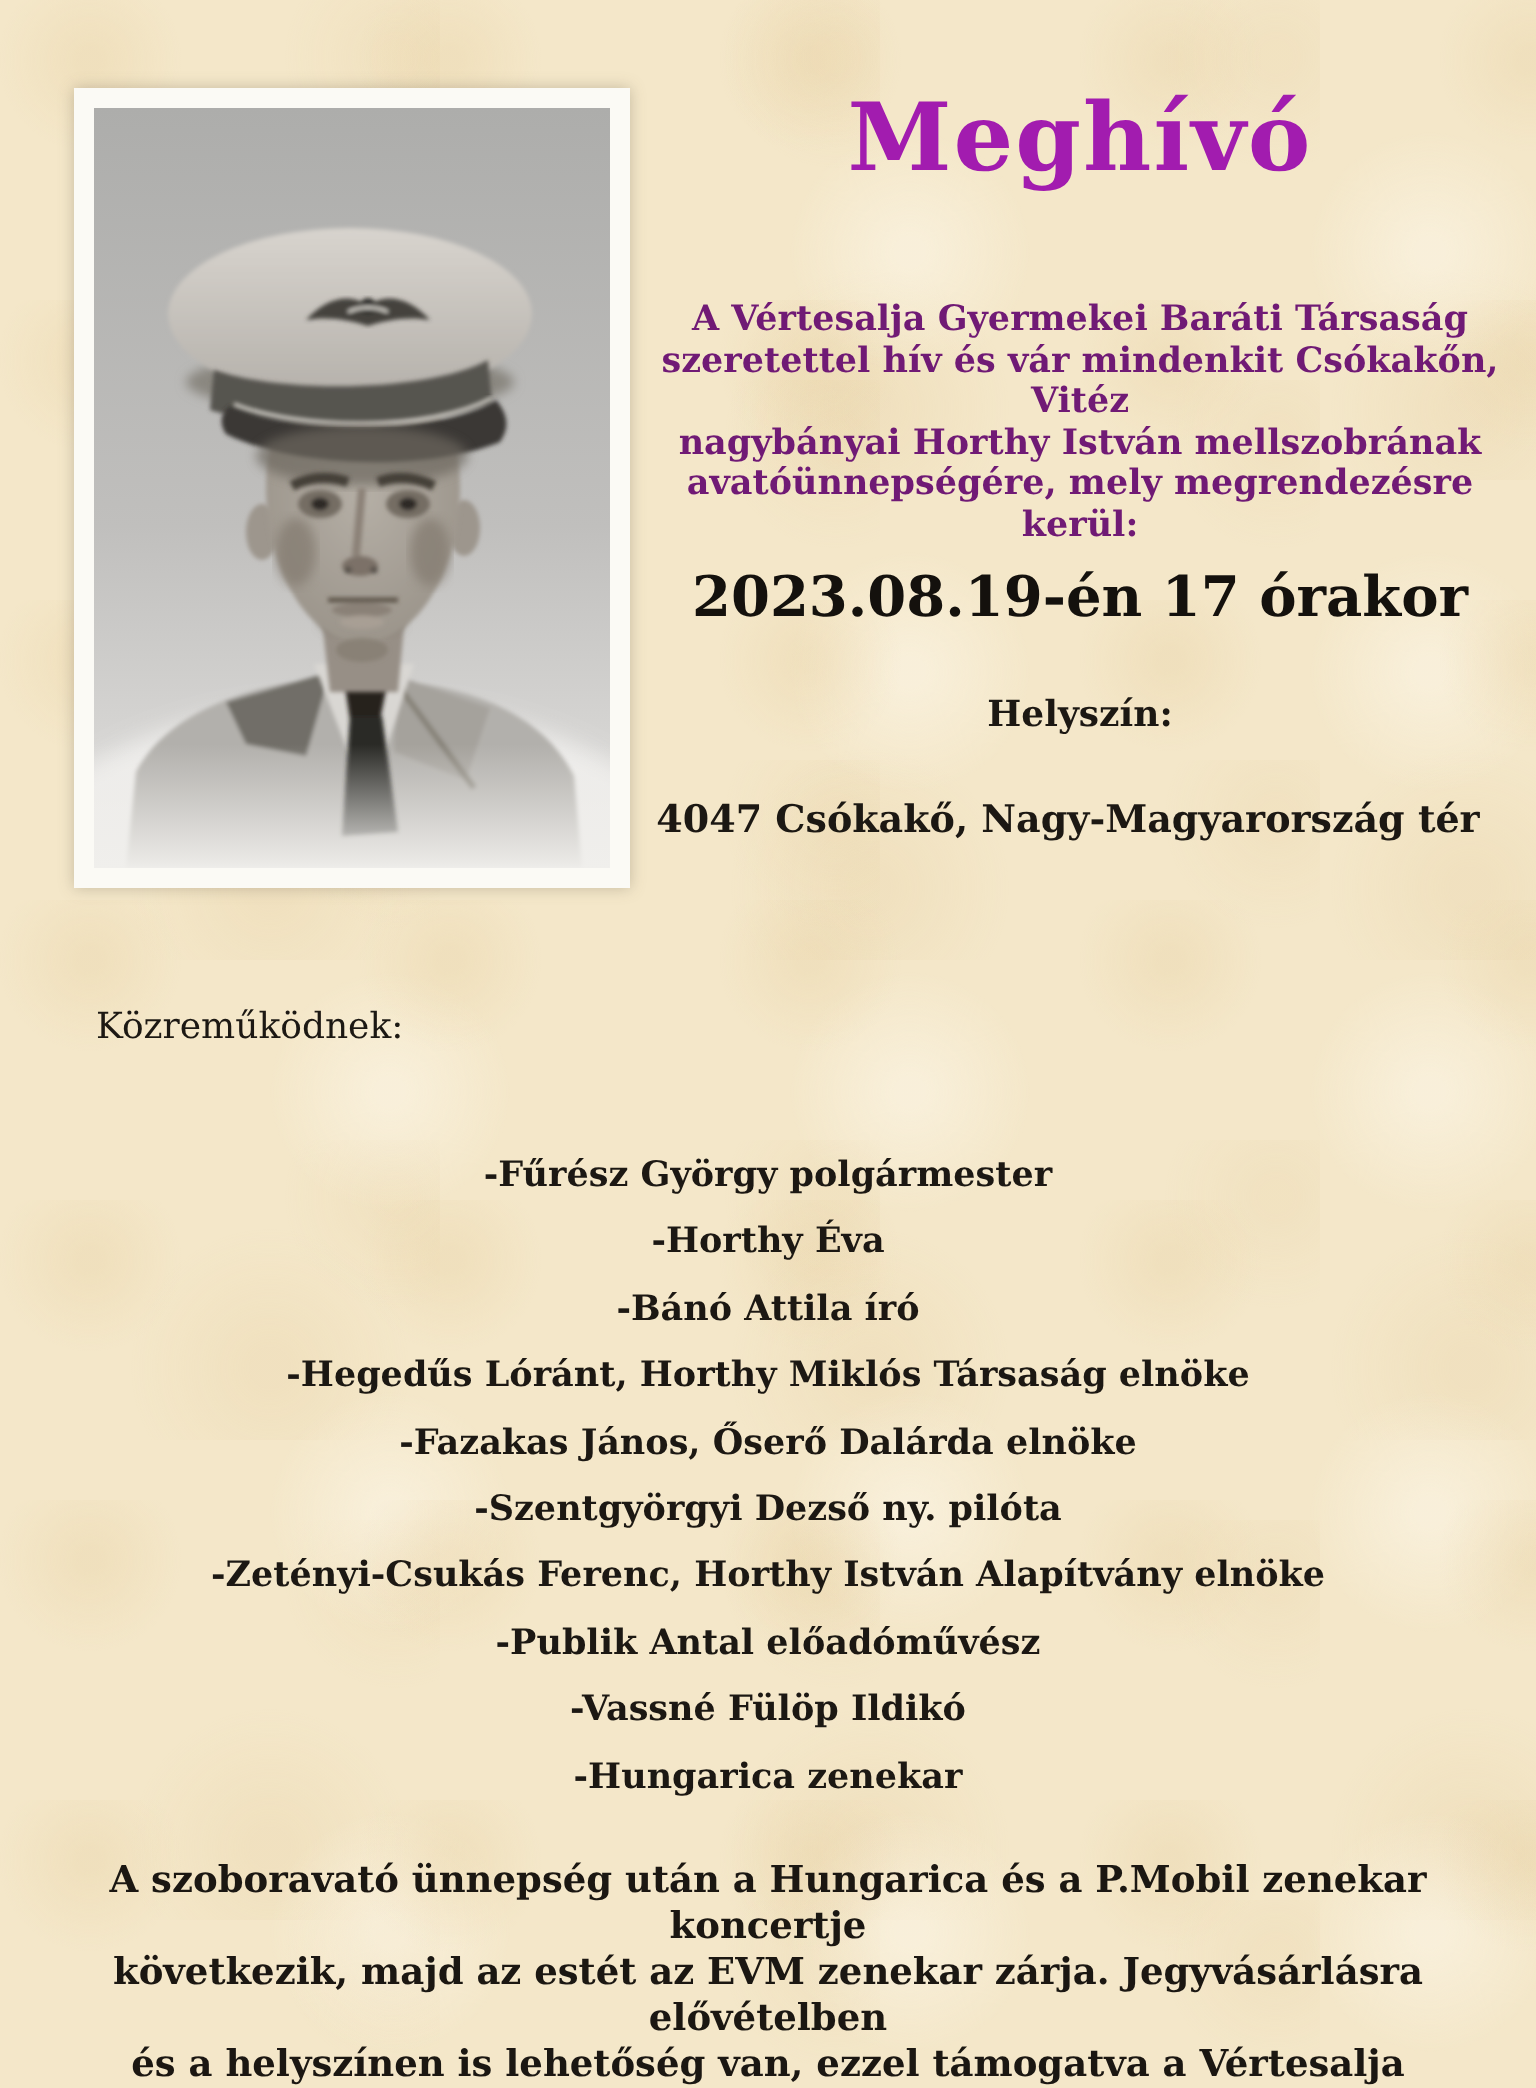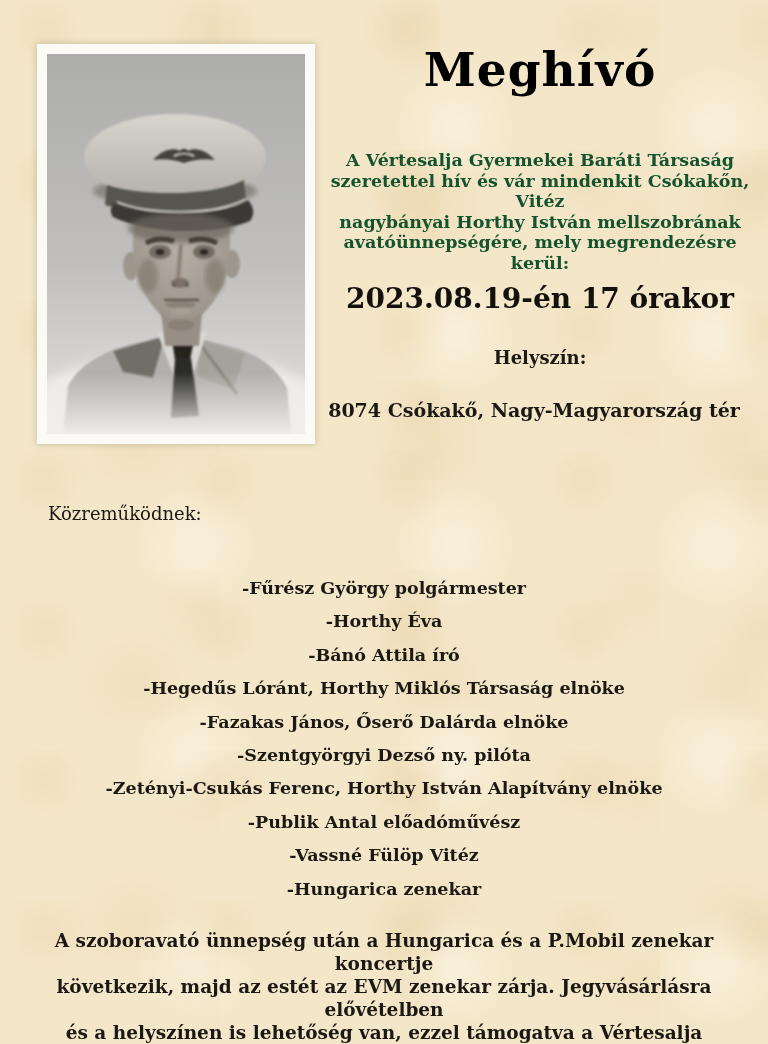--- a/index.html
+++ b/index.html
@@ -18,26 +18,26 @@
   }
   .photo-frame{
     position:absolute;left:37px;top:44px;width:278px;height:400px;
     background:#fbfaf5;padding:10px;box-sizing:border-box;
     box-shadow:0 0 7px rgba(110,100,80,.35);
   }
   .photo-img{width:100%;height:100%;overflow:hidden;position:relative;background:#b9b8b6;}
   .photo-img svg{display:block;width:100%;height:100%;}
   .page-title{
     position:absolute;left:322px;top:42px;width:436px;
-    text-align:center;font-size:47px;font-weight:bold;letter-spacing:1px;color:#000000;
+    text-align:center;font-size:47px;font-weight:bold;letter-spacing:1px;color:#a21caf;
   }
   .intro-text{
     position:absolute;left:316px;top:150px;width:448px;
     text-align:center;font-size:17.5px;line-height:20.5px;font-weight:bold;
-    white-space:pre-line;color:#14532d;
+    white-space:pre-line;color:#701a75;
   }
   .event-datetime{
     position:absolute;left:322px;top:282px;width:436px;
     text-align:center;font-size:28px;font-weight:bold;color:#14110d;
   }
   .location-label{
     position:absolute;left:322px;top:347px;width:436px;
     text-align:center;font-size:18px;font-weight:bold;
   }
   .location-address{
@@ -160,33 +160,33 @@
 <div class="page-title">Meghívó</div>
 
 <div class="intro-text">A Vértesalja Gyermekei Baráti Társaság
 szeretettel hív és vár mindenkit Csókakőn, Vitéz
 nagybányai Horthy István mellszobrának
 avatóünnepségére, mely megrendezésre kerül:</div>
 
 <div class="event-datetime">2023.08.19-én 17 órakor</div>
 
 <div class="location-label">Helyszín:</div>
-<div class="location-address">8074 Csókakő, Nagy-Magyarország tér</div>
+<div class="location-address">4047 Csókakő, Nagy-Magyarország tér</div>
 
 <div class="contrib-heading">Közreműködnek:</div>
 
 <div class="contrib-list">
   <div>-Fűrész György polgármester</div>
   <div>-Horthy Éva</div>
   <div>-Bánó Attila író</div>
   <div>-Hegedűs Lóránt, Horthy Miklós Társaság elnöke</div>
   <div>-Fazakas János, Őserő Dalárda elnöke</div>
   <div>-Szentgyörgyi Dezső ny. pilóta</div>
   <div>-Zetényi-Csukás Ferenc, Horthy István Alapítvány elnöke</div>
   <div>-Publik Antal előadóművész</div>
-  <div>-Vassné Fülöp Vitéz</div>
+  <div>-Vassné Fülöp Ildikó</div>
   <div>-Hungarica zenekar</div>
 </div>
 
 <div class="footer-text">A szoboravató ünnepség után a Hungarica és a P.Mobil zenekar koncertje
 következik, majd az estét az EVM zenekar zárja. Jegyvásárlásra elővételben
 és a helyszínen is lehetőség van, ezzel támogatva a Vértesalja Gyermekei
 Baráti Társaság nemzetfenntartó tevékenységét</div>
 
 </body></html>

